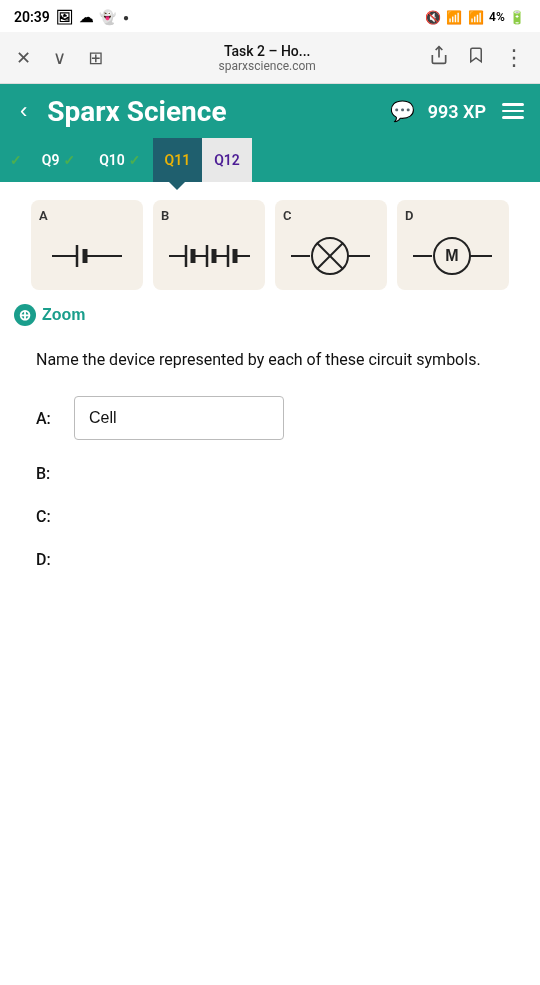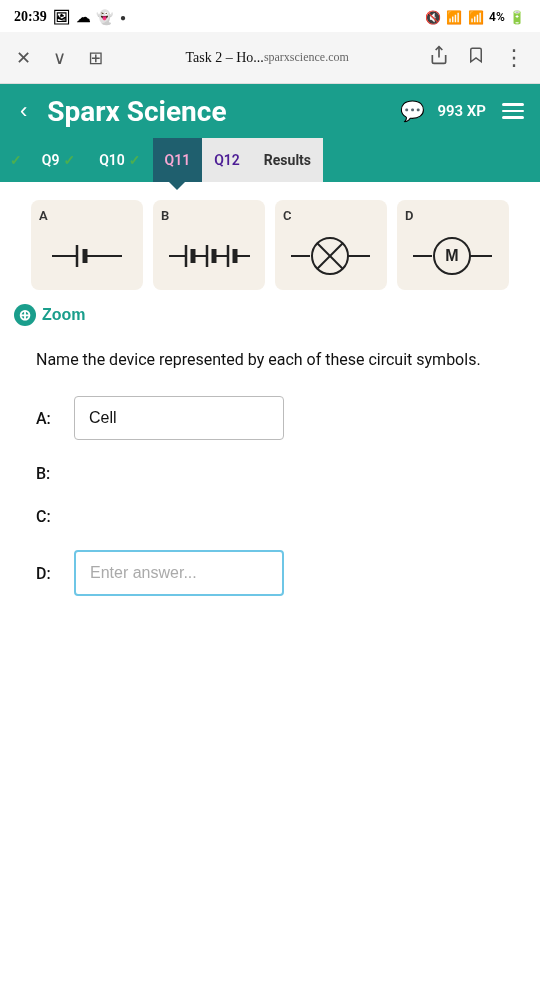--- a/index.html
+++ b/index.html
@@ -20,21 +20,20 @@
       align-items: center;
       padding: 6px 14px 4px 14px;
       height: 32px;
     }
     .status-left {
       display: flex;
       align-items: center;
       gap: 6px;
       font-size: 14px;
       font-weight: 600;
-      font-family: Liberation Serif, serif;
     }
     .status-right {
       display: flex;
       align-items: center;
       gap: 5px;
       font-size: 12px;
     }
 
     
     .browser-bar {
@@ -50,24 +49,23 @@
       font-size: 18px;
       color: #555;
       cursor: pointer;
       background: none;
       border: none;
       padding: 4px 6px;
     }
     .browser-url-bar {
       flex: 1;
       display: flex;
-      flex-direction: row;
+      flex-direction: column;
       align-items: center;
       justify-content: center;
-      font-family: Liberation Serif, serif;
     }
     .browser-title {
       font-size: 14px;
       font-weight: 500;
       color: #111;
     }
     .browser-url {
       font-size: 12px;
       color: #666;
     }
@@ -103,21 +101,21 @@
       padding: 4px 8px;
     }
     .app-title {
       color: #fff;
       font-size: 28px;
       font-weight: 700;
       flex: 1;
     }
     .app-xp {
       color: #fff;
-      font-size: 15px;
+      font-size: 18px;
       font-weight: 600;
     }
     .app-chat-btn {
       background: none;
       border: none;
       color: #fff;
       font-size: 20px;
       cursor: pointer;
     }
     .app-menu-btn {
@@ -157,21 +155,21 @@
       color: #b2dfdb;
       cursor: pointer;
       gap: 4px;
       white-space: nowrap;
     }
     .tab-item.completed {
       color: #fff;
     }
     .tab-item.active {
       background: #1f5f6e;
-      color: #f9a8d4;
+      color: #eab308;
       position: relative;
     }
     .tab-item.active::after {
       content: '';
       position: absolute;
       bottom: -8px;
       left: 50%;
       transform: translateX(-50%);
       border-left: 8px solid transparent;
       border-right: 8px solid transparent;
@@ -364,23 +362,20 @@
   <div class="tab-item completed">
     <span>Q10</span>
     <span class="check-mark">✓</span>
   </div>
   <div class="tab-item active">
     <span>Q11</span>
   </div>
   <div class="tab-item inactive">
     <span>Q12</span>
   </div>
-  <div class="tab-item results">
-    <span>Results</span>
-  </div>
 </div>
 
 <div class="circuit-area">
 
   <div class="circuit-card">
     <span class="circuit-label">A</span>
     <div class="circuit-symbol">
       <svg width="80" height="50" viewBox="0 0 80 50" class="symbol">
 
         <line x1="5" y1="25" x2="30" y2="25" stroke="#222" stroke-width="2"></line>
@@ -456,15 +451,14 @@
   <div class="answer-row">
     <span class="answer-label">B:</span>
   </div>
 
   <div class="answer-row">
     <span class="answer-label">C:</span>
   </div>
 
   <div class="answer-row">
     <span class="answer-label">D:</span>
-    <input class="answer-input active-input" type="text" placeholder="Enter answer..." style="">
   </div>
 </div>
 
 </body></html>

